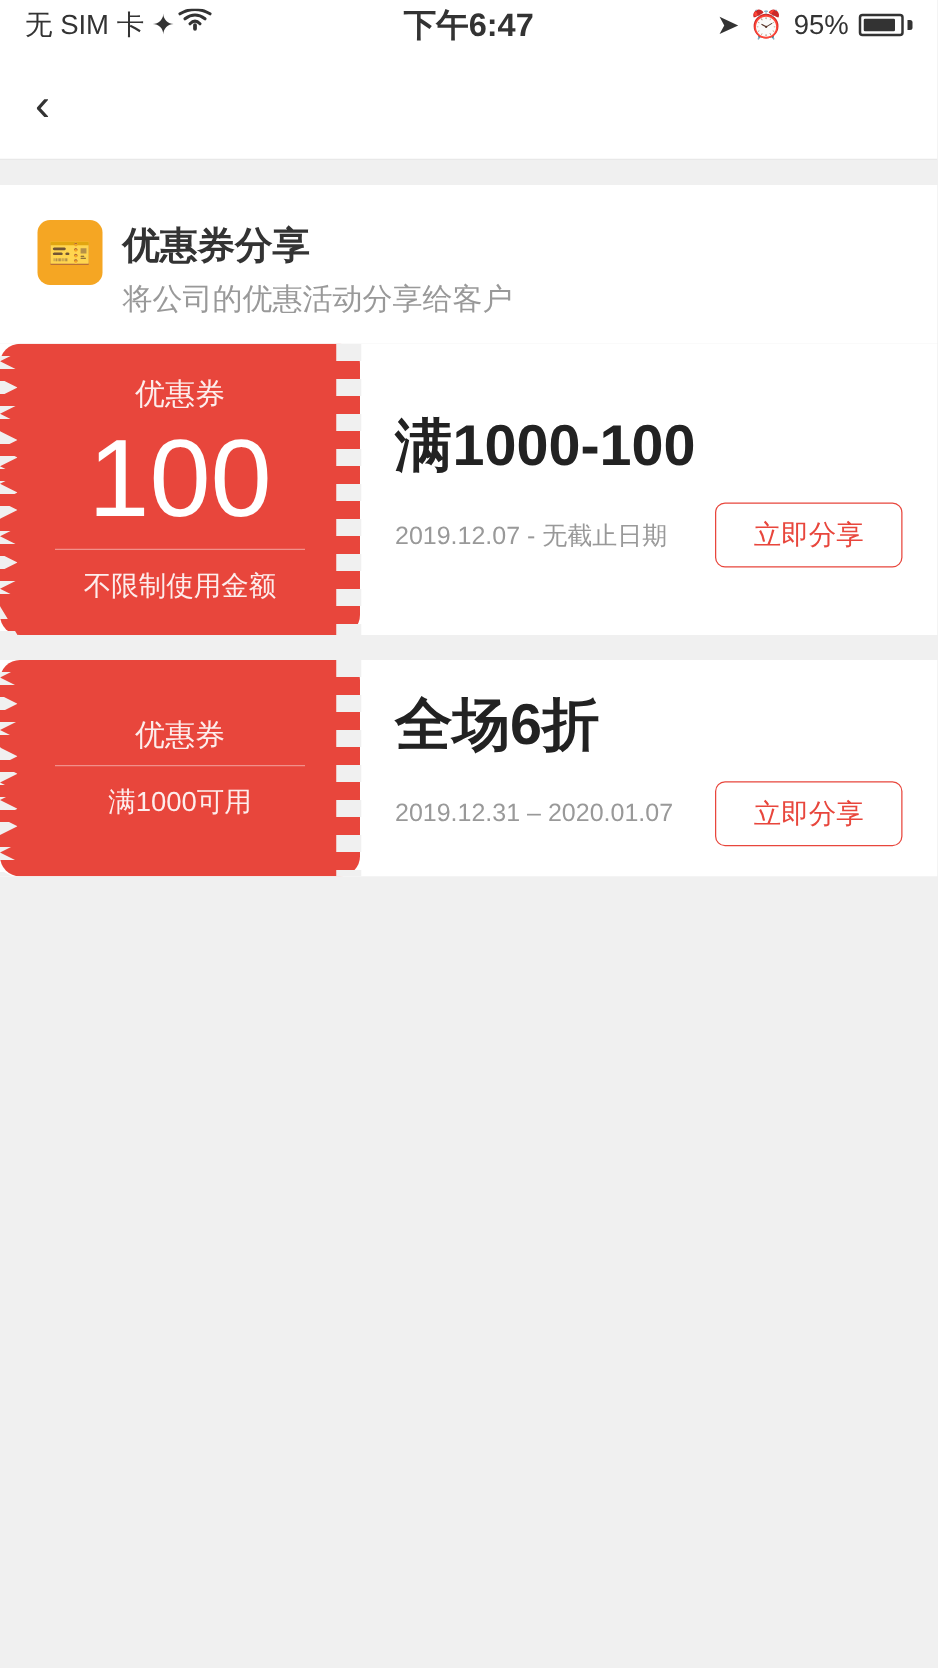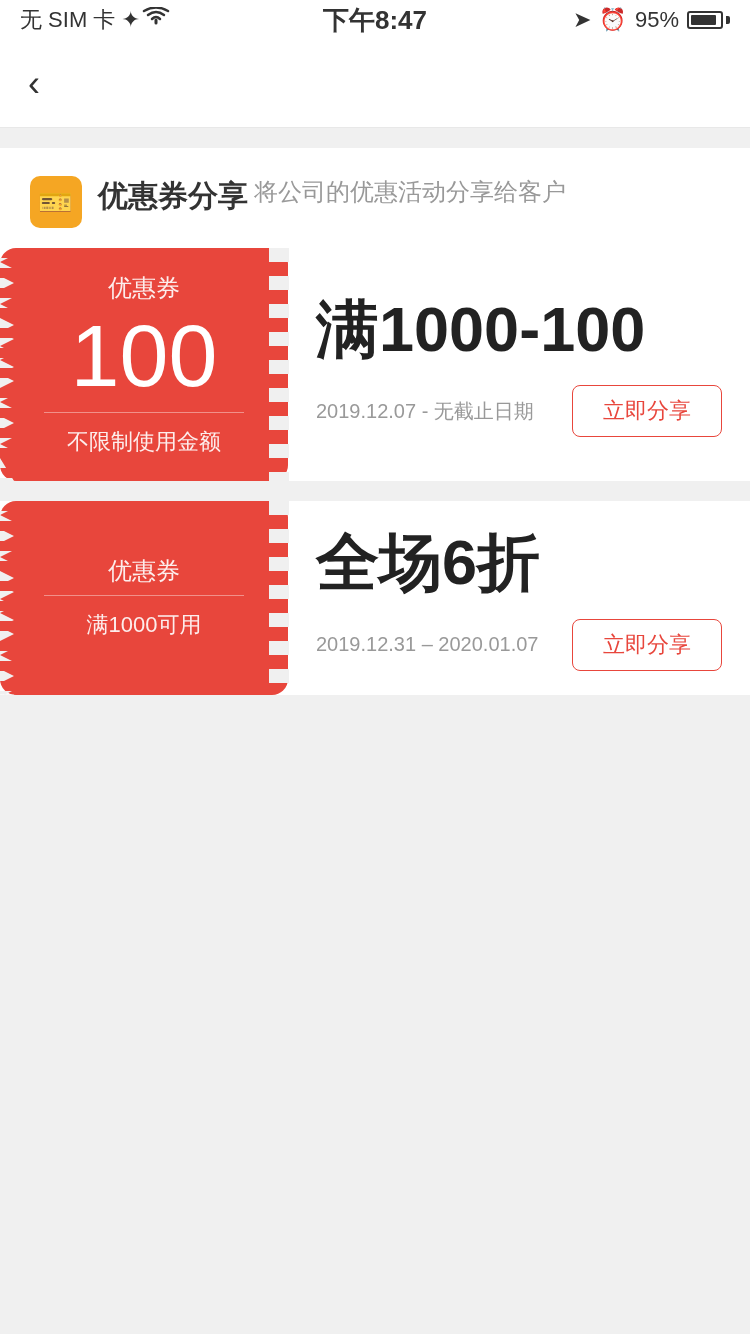--- a/index.html
+++ b/index.html
@@ -117,21 +117,21 @@
       background: #f5a623;
       border-radius: 10px;
       display: flex;
       align-items: center;
       justify-content: center;
       font-size: 28px;
       flex-shrink: 0;
     }
     .section-header-text {
       display: flex;
-      flex-direction: row;
+      flex-direction: column;
       gap: 6px;
     }
     .section-title {
       font-size: 30px;
       font-weight: 600;
       color: #333;
     }
     .section-subtitle {
       font-size: 24px;
       color: #999;
@@ -233,21 +233,21 @@
     
     .coupon-right {
       flex: 1;
       padding: 24px 28px;
       display: flex;
       flex-direction: column;
       justify-content: center;
       gap: 18px;
     }
     .coupon-name {
-      font-size: 63px;
+      font-size: 46px;
       font-weight: 600;
       color: #222;
       line-height: 1.2;
     }
     .coupon-bottom-row {
       display: flex;
       align-items: center;
       justify-content: flex-end;
       gap: 3px;
     }
@@ -283,21 +283,21 @@
     <span>无 SIM 卡 ✦</span>
     <span>
       <svg width="28" height="20" viewBox="0 0 28 20">
         <path d="M14 16 Q14 13 14 13" stroke="#333" stroke-width="3" stroke-linecap="round"></path>
         <path d="M10 12 Q14 8 18 12" stroke="#333" stroke-width="2.5" fill="none" stroke-linecap="round"></path>
         <path d="M6 8 Q14 2 22 8" stroke="#333" stroke-width="2.5" fill="none" stroke-linecap="round"></path>
         <path d="M2 4 Q14 -3 26 4" stroke="#333" stroke-width="2.5" fill="none" stroke-linecap="round"></path>
       </svg>
     </span>
   </div>
-  <div class="status-center">下午8:47</div>
+  <div class="status-center">下午6:47</div>
   <div class="status-right">
     <span>➤</span>
     <span>⏰</span>
     <span>95%</span>
     <span class="battery-icon">
       <span class="battery-body">
           <span class="battery-fill"></span>
         </span>
       <span class="battery-tip"></span>
     </span>

